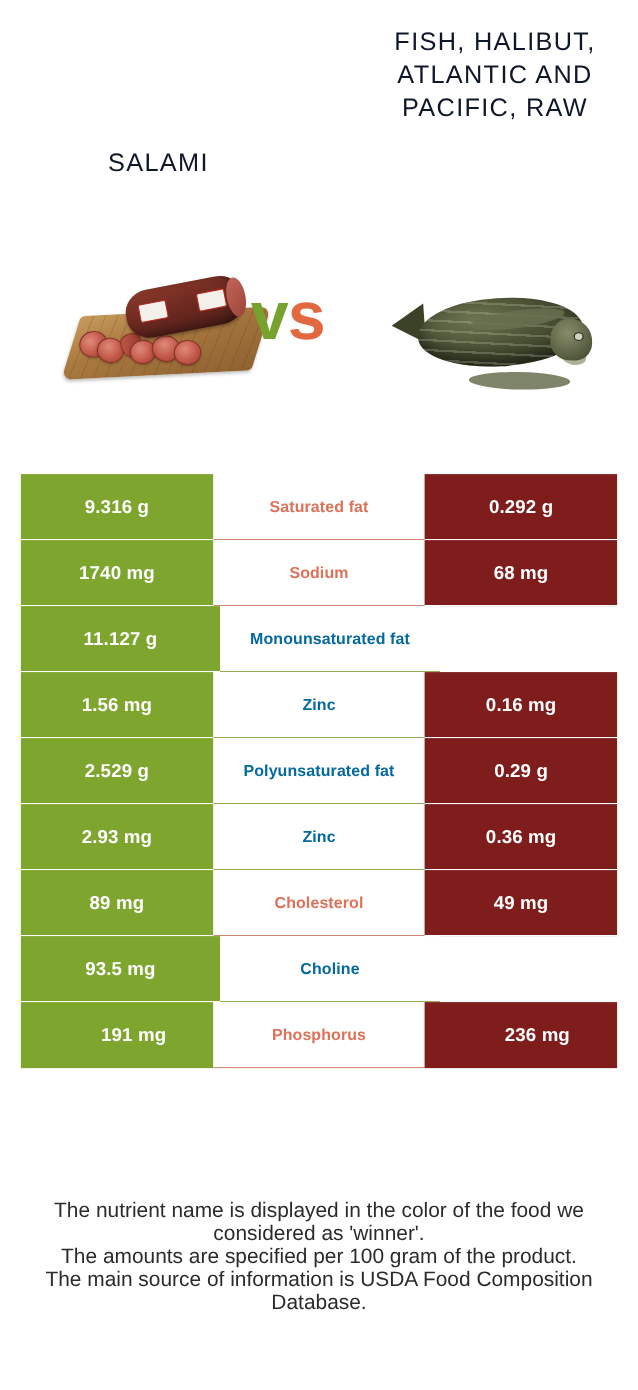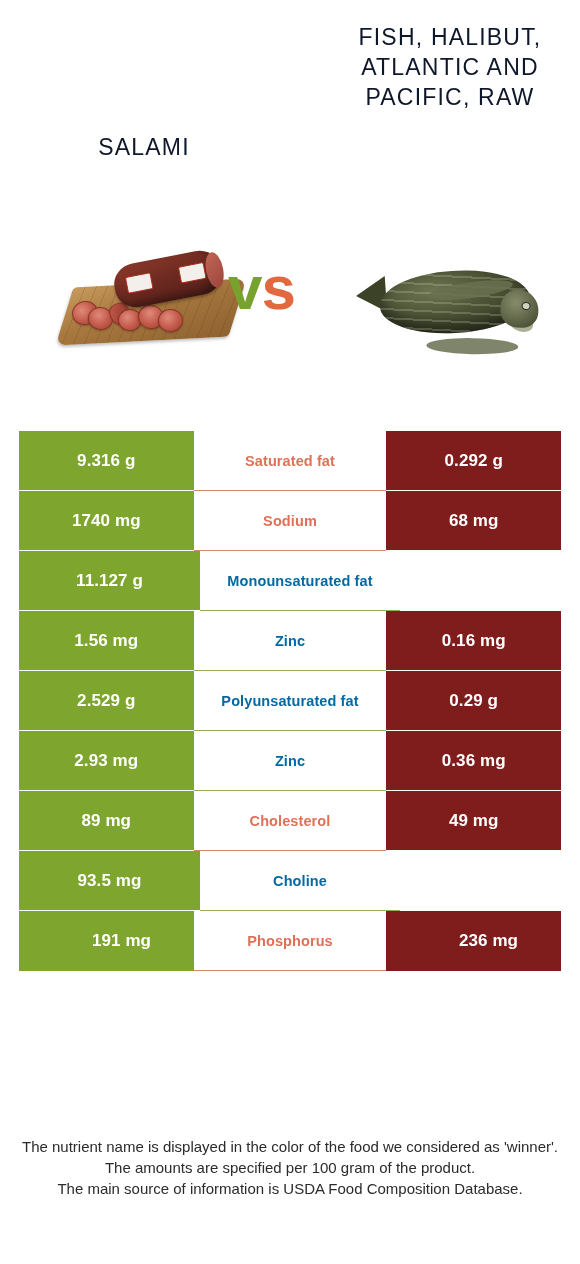--- a/index.html
+++ b/index.html
@@ -263,25 +263,25 @@
     border-bottom: 1px solid #ffffff;
   }
   .cell.mid.green-win { color: #0369a1; border-bottom: 1px solid #93ad5b; text-align: center; }
   .cell.mid.orange-win { color: #de7158; border-bottom: 1px solid #d08a74; }
   .row:last-child .cell.left,
   .row:last-child .cell.right { border-bottom: none; padding-left: 30px; }
 
   
   .footer {
     position: absolute;
-    top: 1136px;
+    top: 1090px;
     left: 18px;
     width: 544px;
     text-align: center;
-    font-size: 15px;
+    font-size: 19px;
     line-height: 21px;
     color: #2b2b2b;
     font-family: "Liberation Sans", sans-serif;
   }
   .footer p { margin: 0; }
 </style>
 </head>
 <body>
 
 <div class="header">

